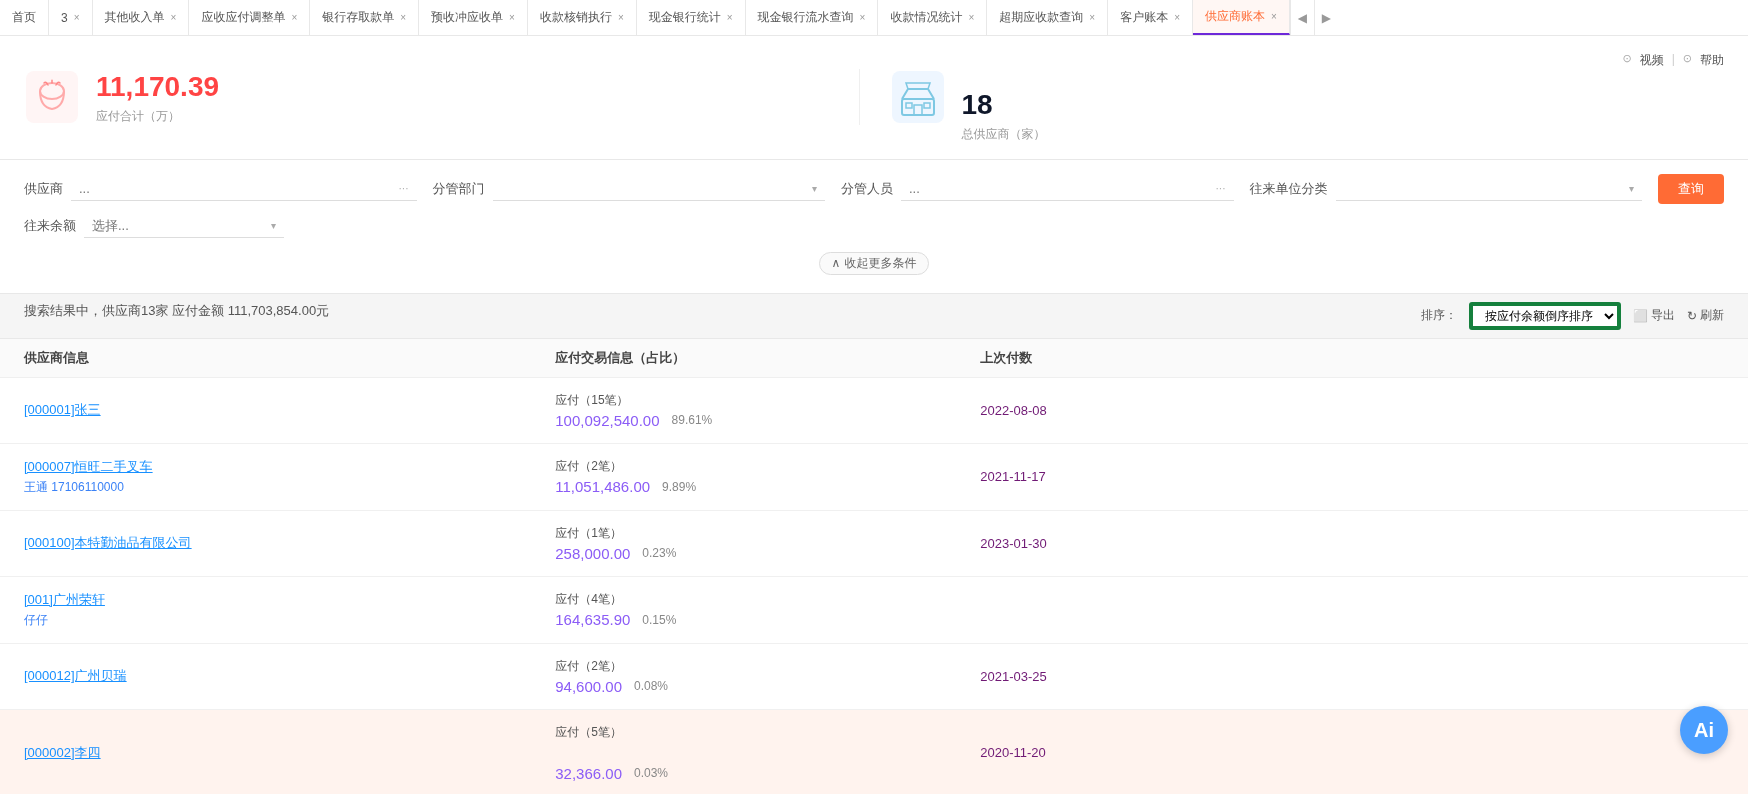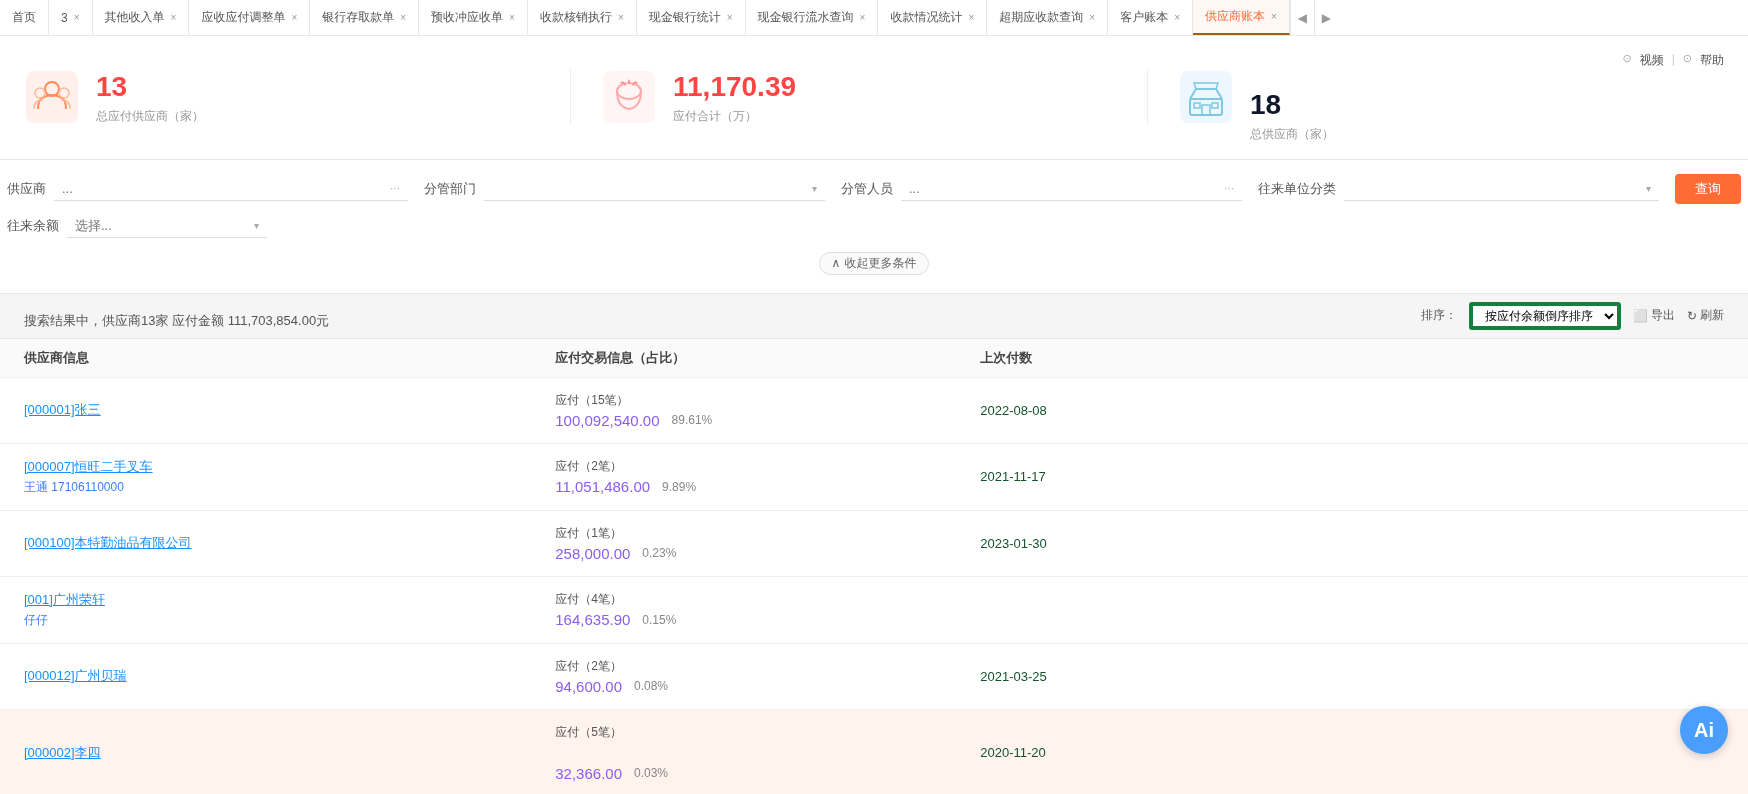--- a/index.html
+++ b/index.html
@@ -23,21 +23,21 @@
       white-space: nowrap;
       cursor: pointer;
       border-right: 1px solid #e8e8e8;
       font-size: 12px;
       color: #555;
       position: relative;
     }
     .nav-tab.active {
       color: #ff6b35;
       background: #fff7f4;
-      border-bottom: 2px solid #a16207;
+      border-bottom: 2px solid #6d28d9;
     }
     .nav-tab .close-btn {
       margin-left: 6px;
       color: #999;
       font-size: 10px;
       cursor: pointer;
     }
     .nav-arrow {
       display: flex;
       align-items: center;
@@ -95,21 +95,21 @@
       gap: 8px;
       font-size: 12px;
       color: #666;
     }
     .top-right-links span { cursor: pointer; color: #555; }
     .top-right-links .sep { color: #ccc; }
 
     
     .filter-section {
       background: #fff;
-      padding: 14px 7px 10px;
+      padding: 14px 24px 10px;
       border-bottom: 1px solid #e8e8e8;
     }
     .filter-row {
       display: flex;
       align-items: center;
       gap: 16px;
       margin-bottom: 10px;
     }
     .filter-item {
       display: flex;
@@ -169,21 +169,21 @@
       border-radius: 12px;
       padding: 2px 12px;
       background: #fafafa;
     }
 
     
     .result-bar {
       background: #f5f5f5;
       padding: 8px 24px;
       display: flex;
-      align-items: flex-end;
+      align-items: flex-start;
       justify-content: space-between;
       border-bottom: 1px solid #e8e8e8;
     }
     .result-info { font-size: 13px; color: #555; }
     .result-actions {
       display: flex;
       align-items: center;
       gap: 12px;
       font-size: 12px;
       color: #555;
@@ -223,21 +223,21 @@
     .table-row {
       display: flex;
       padding: 14px 24px;
       border-bottom: 1px solid #f0f0f0;
       align-items: center;
       transition: background 0.15s;
     }
     .table-row.highlighted { background: #fff3ee; }
     .col-supplier { flex: 2.5; }
     .col-trans { flex: 2; }
-    .col-last-pay { flex: 1.5; color: #14532d; font-size: 13px; }
+    .col-last-pay { flex: 1.5; color: #701a75; font-size: 13px; }
     .col-extra { flex: 2; }
 
     .supplier-name {
       color: #1890ff;
       font-size: 13px;
       cursor: pointer;
       text-decoration: underline;
     }
     .supplier-sub { font-size: 12px; color: #3b82f6; margin-top: 3px; }
 
@@ -307,37 +307,20 @@
   <div class="nav-tab active">
     <span>供应商账本</span>
     <span class="close-btn">×</span>
   </div>
   <div class="nav-arrow">◀</div>
   <div class="nav-arrow">▶</div>
 </div>
 
 <div class="summary-section">
 
-  <div class="summary-card">
-    <div class="summary-icon icon-supplier">
-      <svg viewBox="0 0 52 52" fill="none" xmlns="http://www.w3.org/2000/svg">
-        <rect width="52" height="52" rx="8" fill="#fff0eb"></rect>
-        <path d="M12 38 Q12 28 18 26 Q22 24 26 24 Q30 24 34 26 Q40 28 40 38" stroke="#ff8c5a" stroke-width="2" fill="none"></path>
-        <circle cx="26" cy="18" r="7" stroke="#ff8c5a" stroke-width="2" fill="none"></circle>
-        <path d="M8 38 Q8 32 12 30 Q14 29 17 29" stroke="#ffb899" stroke-width="1.5" fill="none"></path>
-        <circle cx="14" cy="22" r="5" stroke="#ffb899" stroke-width="1.5" fill="none"></circle>
-        <path d="M44 38 Q44 32 40 30 Q38 29 35 29" stroke="#ffb899" stroke-width="1.5" fill="none"></path>
-        <circle cx="38" cy="22" r="5" stroke="#ffb899" stroke-width="1.5" fill="none"></circle>
-      </svg>
-    </div>
-    <div class="summary-text">
-      <div class="value">13</div>
-      <div class="label">总应付供应商（家）</div>
-    </div>
-  </div>
 
   <div class="summary-card">
     <div class="summary-icon icon-grain">
       <svg viewBox="0 0 52 52" fill="none" xmlns="http://www.w3.org/2000/svg">
         <rect width="52" height="52" rx="8" fill="#fff5f5"></rect>
         <ellipse cx="26" cy="20" rx="12" ry="8" stroke="#ffaaaa" stroke-width="2" fill="none"></ellipse>
         <path d="M14 20 Q14 36 26 38 Q38 36 38 20" stroke="#ffaaaa" stroke-width="2" fill="none"></path>
         <path d="M22 14 Q20 10 18 12" stroke="#ff8888" stroke-width="1.5" fill="none" stroke-linecap="round"></path>
         <path d="M26 12 Q26 8 26 10" stroke="#ff8888" stroke-width="1.5" fill="none" stroke-linecap="round"></path>
         <path d="M30 14 Q32 10 34 12" stroke="#ff8888" stroke-width="1.5" fill="none" stroke-linecap="round"></path>

